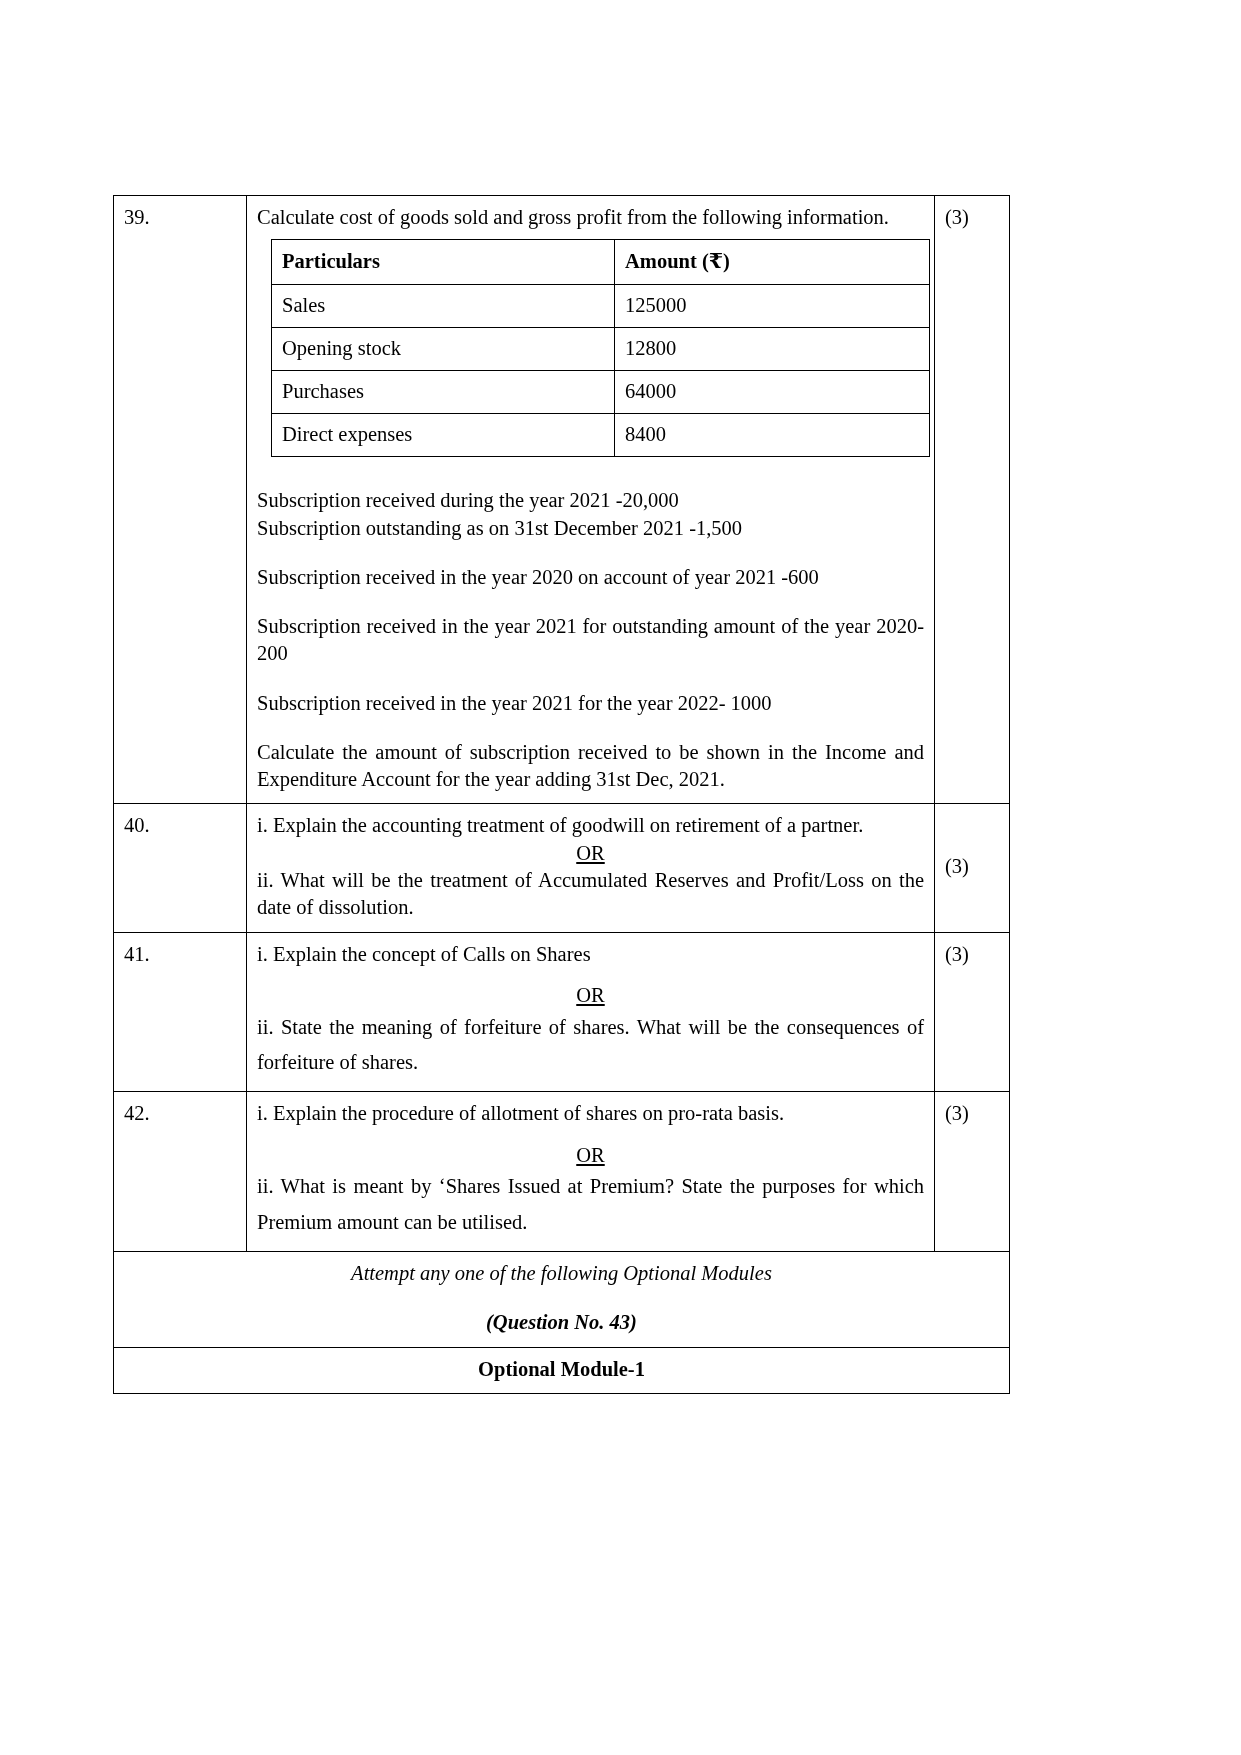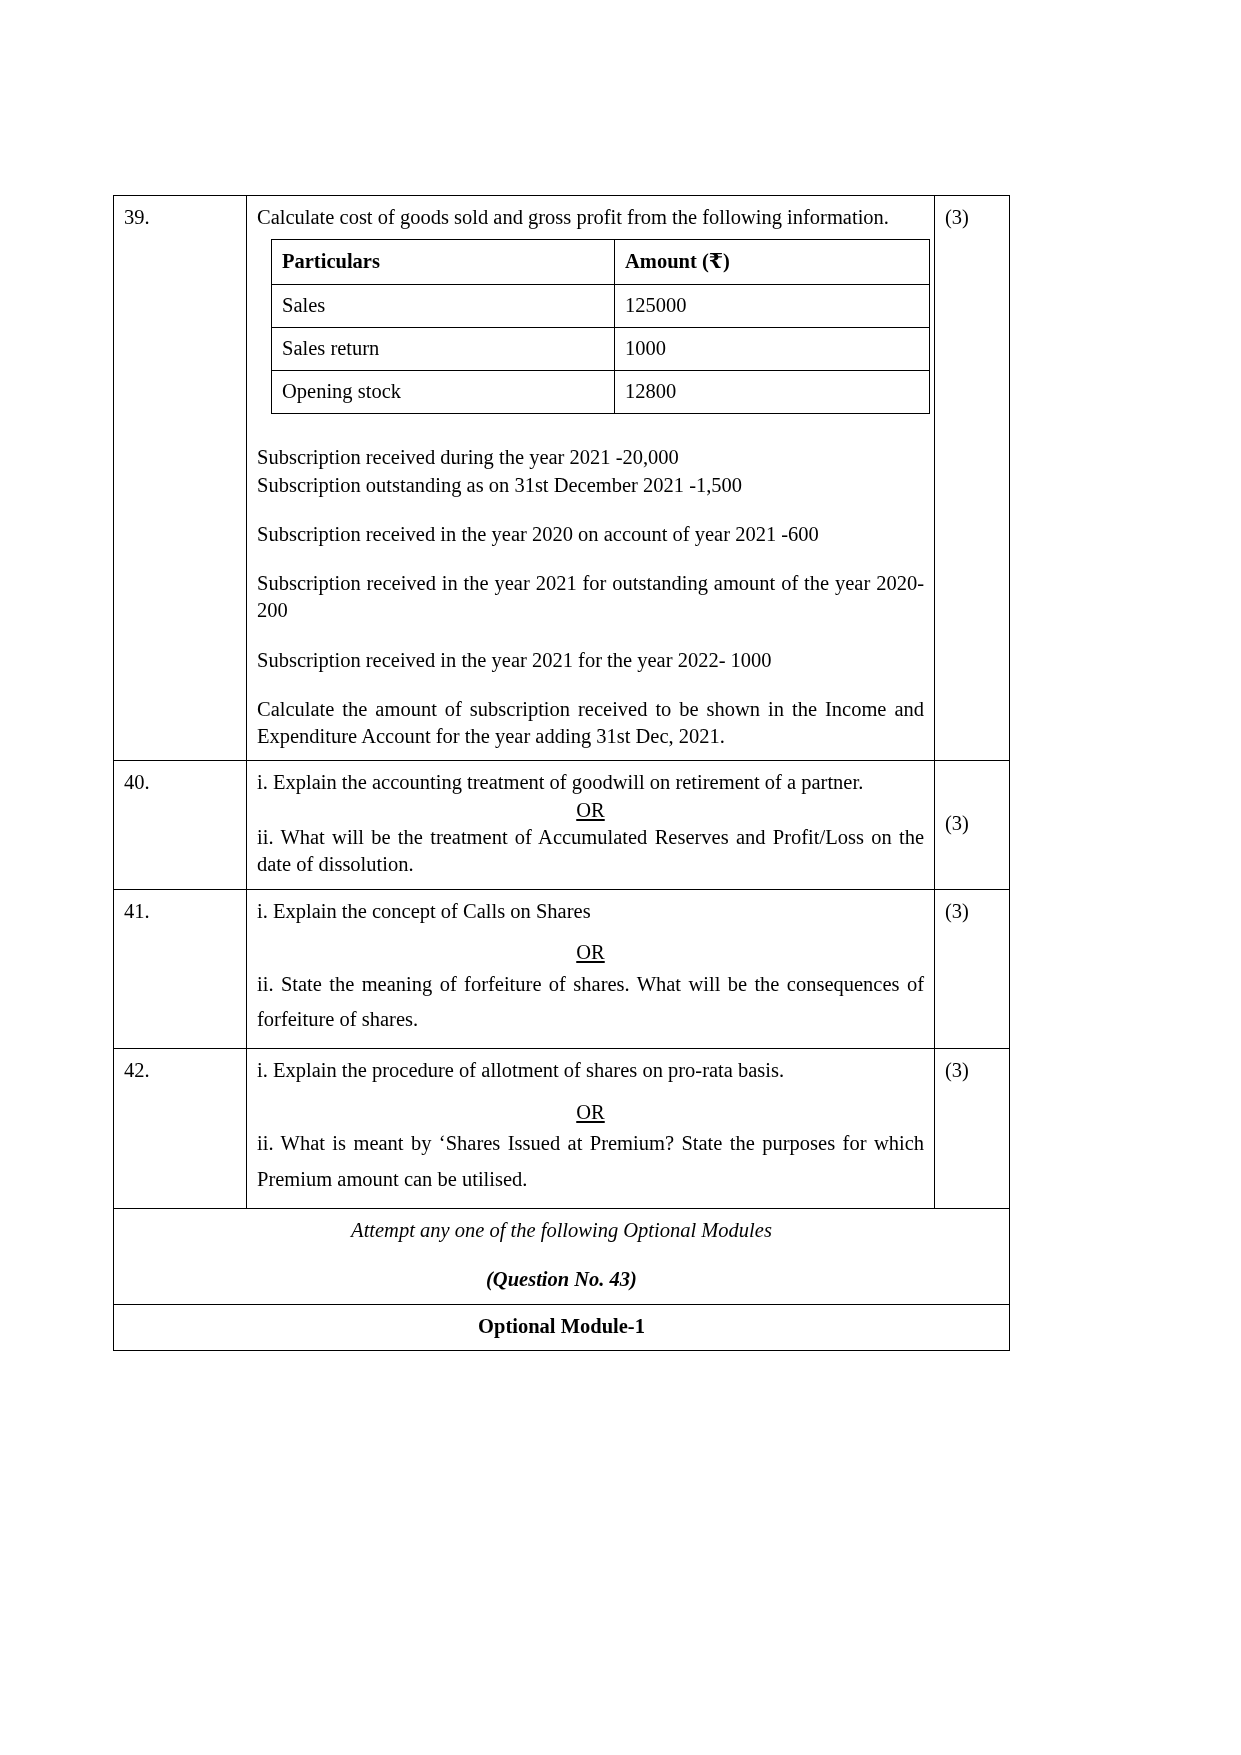--- a/index.html
+++ b/index.html
@@ -140,26 +140,30 @@
               <tbody>
                 <tr>
                   <th>Particulars</th>
                   <th>Amount (₹)</th>
                 </tr>
                 <tr>
                   <td>Sales</td>
                   <td>125000</td>
                 </tr>
                 <tr>
-                  <td>Sales return</td>
-                  <td>1000</td>
-                </tr>
-                <tr>
                   <td>Opening stock</td>
                   <td>12800</td>
+                </tr>
+                <tr>
+                  <td>Purchases</td>
+                  <td>64000</td>
+                </tr>
+                <tr>
+                  <td>Direct expenses</td>
+                  <td>8400</td>
                 </tr>
               </tbody>
             </table>
           </div>
 
           <div class="gap-lg"></div>
 
           <p class="para">Subscription received during the year 2021 -20,000</p>
           <p class="para">Subscription outstanding as on 31st December 2021 -1,500</p>
 

